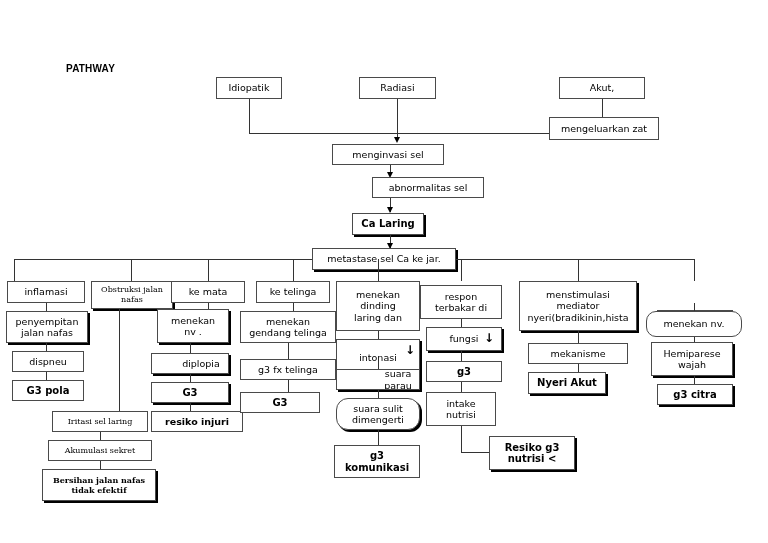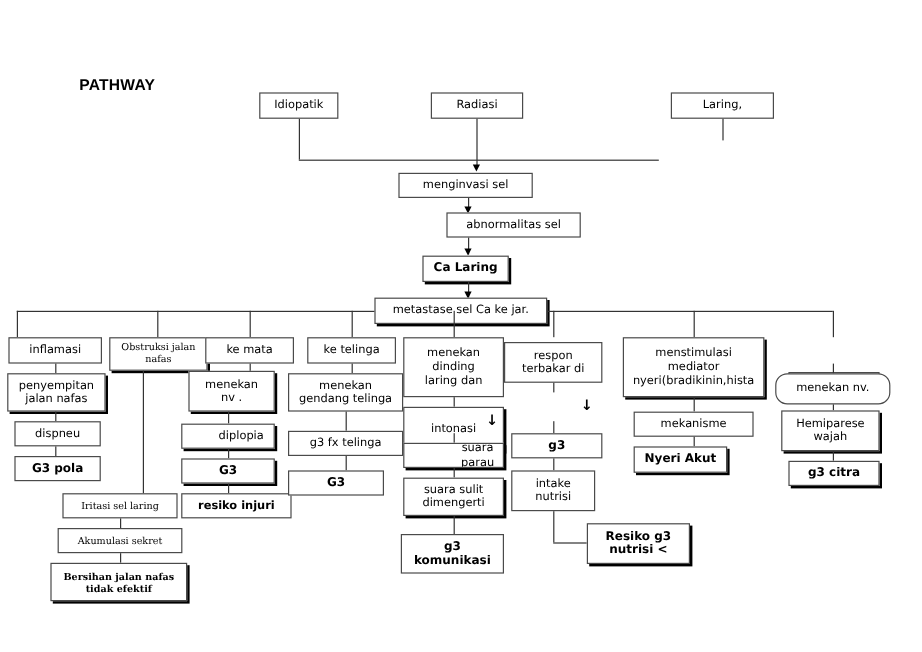--- a/index.html
+++ b/index.html
@@ -12,21 +12,21 @@
     width: 768px;
     height: 543px;
     background: #ffffff;
     overflow: hidden;
     font-family: "DejaVu Sans", sans-serif;
   }
   .title {
     position: absolute;
     font-family: "Liberation Sans", sans-serif;
     font-weight: bold;
-    font-size: 13px;
+    font-size: 10px;
     letter-spacing: 0.2px;
     color: #000;
   }
   .box {
     position: absolute;
     box-sizing: border-box;
     border: 1px solid #4a4a4a;
     background: #ffffff;
     color: #000000;
     display: flex;
@@ -91,21 +91,24 @@
 
   <div class="title" style="left:66px; top:63px;">PATHWAY</div>
 
   <div class="box" style="left:216px; top:77px; width:66px; height:22px;">
       <span class="txt">Idiopatik</span>
     </div>
   <div class="box" style="left:359px; top:77px; width:77px; height:22px;">
       <span class="txt">Radiasi</span>
     </div>
   <div class="box" style="left:559px; top:77px; width:86px; height:22px;">
-      <span class="txt">Laring,</span>
+      <span class="txt">Akut,</span>
+    </div>
+  <div class="box" style="left:549px; top:117px; width:110px; height:23px;">
+      <span class="txt">mengeluarkan zat</span>
     </div>
 
   <div class="ln v" style="left:249px; top:99px; height:34px;"></div>
 
   <div class="ln v" style="left:602px; top:99px; height:18px;"></div>
 
   <div class="ln h" style="left:249px; top:133px; width:300px;"></div>
 
   <div class="ln v" style="left:397px; top:99px; height:40px;"></div>
   <div class="arrow" style="left:394px; top:137px;"></div>
@@ -226,35 +229,38 @@
   <div class="ln v" style="left:378px; top:331px; height:8px;"></div>
   <div class="box shadow" style="left:336px; top:339px; width:84px; height:37px;">
       <span class="txt">intonasi</span>
     </div>
   <div class="inline-arrow" style="left:405px; top:344px;">↓</div>
   <div class="ln v" style="left:378px; top:361px; height:8px;"></div>
   <div class="box shadow" style="left:336px; top:369px; width:84px; height:21px;padding-left:42px;">
       <span class="txt">suara parau</span>
     </div>
   <div class="ln v" style="left:378px; top:390px; height:8px;"></div>
-  <div class="box shadow" style="left:336px; top:398px; width:84px; height:32px;">
+  <div class="box shadow" style="left:336px; top:398px; width:84px; height:32px;border-radius:12px;">
       <span class="txt">suara sulit
 dimengerti</span>
     </div>
   <div class="ln v" style="left:378px; top:430px; height:15px;"></div>
   <div class="box bold" style="left:334px; top:445px; width:86px; height:33px;">
       <span class="txt">g3
 komunikasi</span>
     </div>
 
   <div class="box" style="left:420px; top:285px; width:82px; height:34px;">
       <span class="txt">respon
 terbakar di</span>
     </div>
   <div class="ln v" style="left:461px; top:319px; height:8px;"></div>
+  <div class="box shadow" style="left:426px; top:327px; width:76px; height:24px;">
+      <span class="txt">fungsi</span>
+    </div>
   <div class="inline-arrow" style="left:484px; top:332px;">↓</div>
   <div class="ln v" style="left:461px; top:351px; height:10px;"></div>
   <div class="box bold" style="left:426px; top:361px; width:76px; height:21px;">
       <span class="txt">g3</span>
     </div>
   <div class="ln v" style="left:461px; top:382px; height:10px;"></div>
   <div class="box" style="left:426px; top:392px; width:70px; height:34px;">
       <span class="txt">intake
 nutrisi</span>
     </div>

